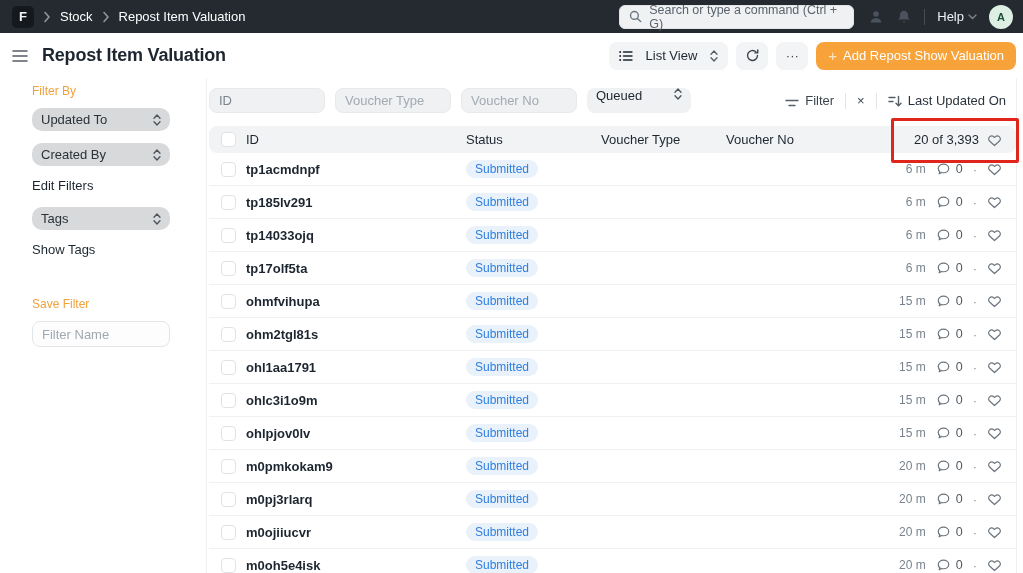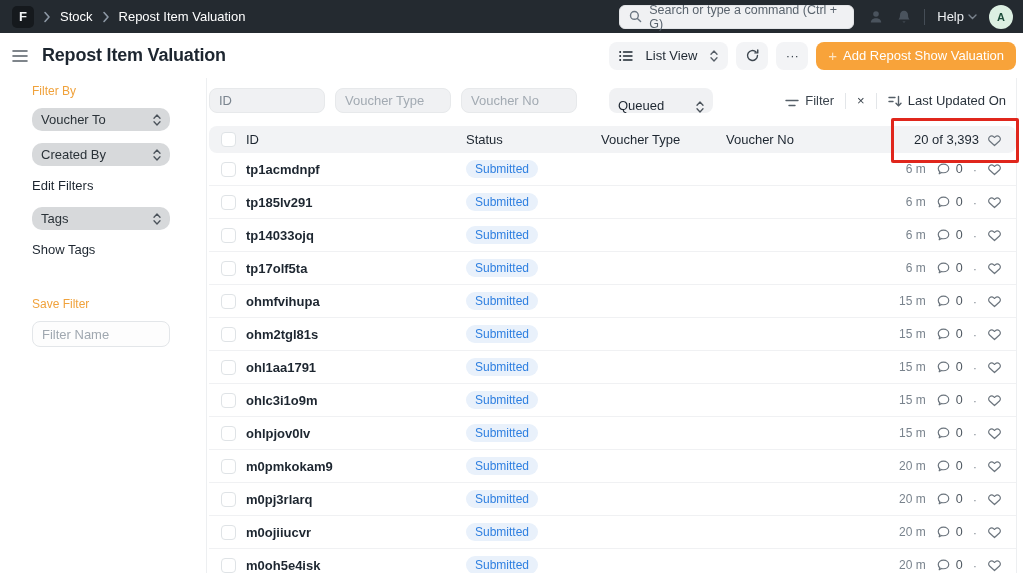--- a/index.html
+++ b/index.html
@@ -62,22 +62,22 @@
 
   
   .filter-row { display:flex; align-items:center; height:25px; gap:10px;
                 padding-right:10px; }
   .f-input { width:116px; height:25px; background:#f0f1f3; border:1px solid #e7e9eb;
              border-radius:8px; padding:0 9px; font-size:13px; font-family:inherit;
              color:#3c454e; outline:none; }
   .f-input::placeholder { color:#a2aab2; }
   .f-input.first::placeholder { color:#7b858f; }
   .f-select { width:104px; height:25px; background:#f0f1f3; border-radius:8px;
-              display:flex; align-items:flex-end; justify-content:space-between;
-              padding:0 9px; font-size:13px; color:#1d2630; cursor:pointer;margin-left:22px; }
+              display:flex; align-items:flex-start; justify-content:space-between;
+              padding:0 9px; font-size:13px; color:#1d2630; cursor:pointer; }
   .filter-tools { margin-left:auto; display:flex; align-items:center; gap:11px; }
   .tool { display:flex; align-items:flex-end; gap:6px; font-size:13px; color:#3c454e;
           cursor:pointer; }
   .tool-divider { width:1px; height:16px; background:#e3e6e9; }
   .sort-field { color:#2a333c; }
 
   
   .table-header { margin-top:13px; height:27px; background:#f2f3f5; border-radius:8px;
                   display:flex; align-items:center; font-size:13px; color:#1d2630; }
   .rowline { display:flex; align-items:center; }
@@ -208,21 +208,21 @@
     </button>
   </div>
 </div>
 
 <div class="content">
 
   <div class="sidebar">
     <div class="side-label">Filter By</div>
 
     <div class="side-btn">
-      <span>Voucher To</span>
+      <span>Updated To</span>
       <span class="sel-chev">
         <svg width="8" height="12" viewBox="0 0 8 12">
             <path d="M1 4.2L4 1l3 3.2M1 7.8L4 11l3-3.2" fill="none" stroke="#4a525a" stroke-width="1.3" stroke-linecap="round" stroke-linejoin="round"></path>
           </svg>
       </span>
     </div>
 
     <div class="side-btn">
       <span>Created By</span>
       <span class="sel-chev">

